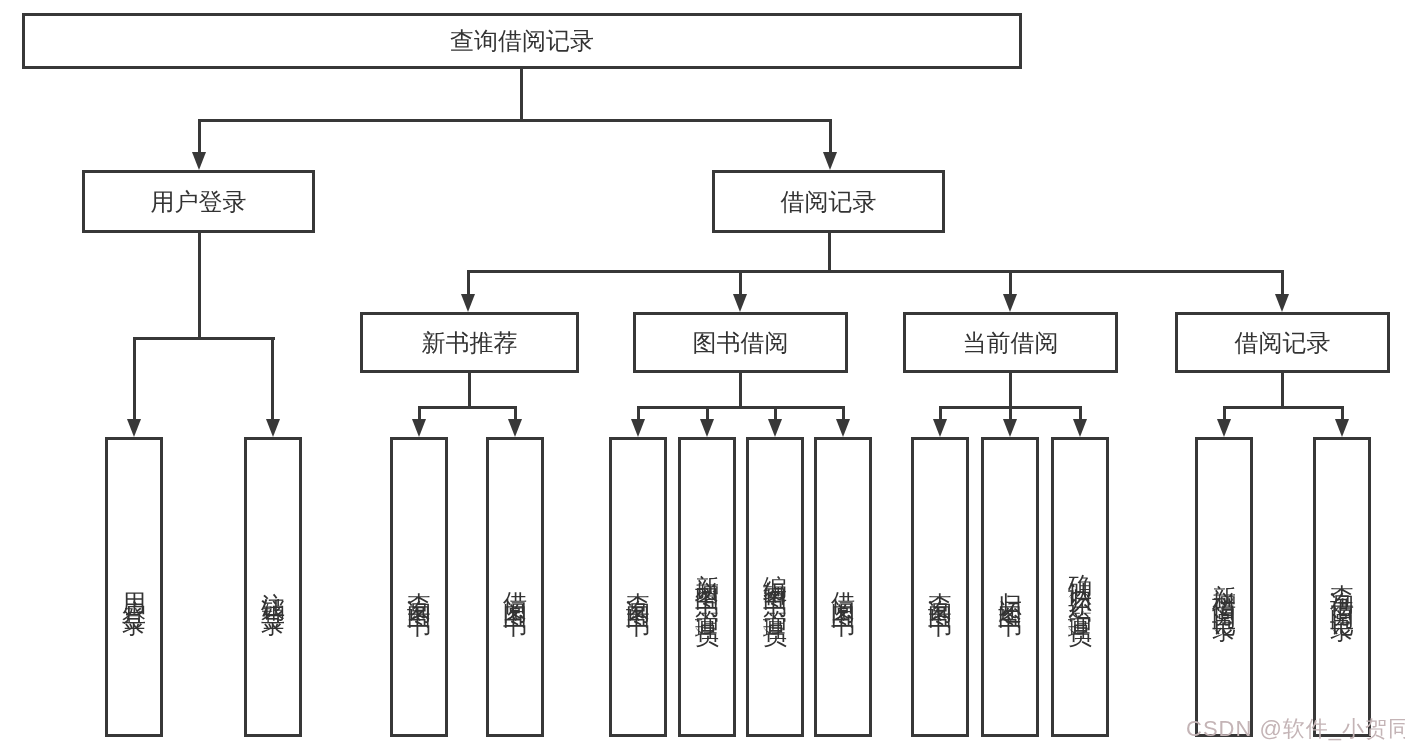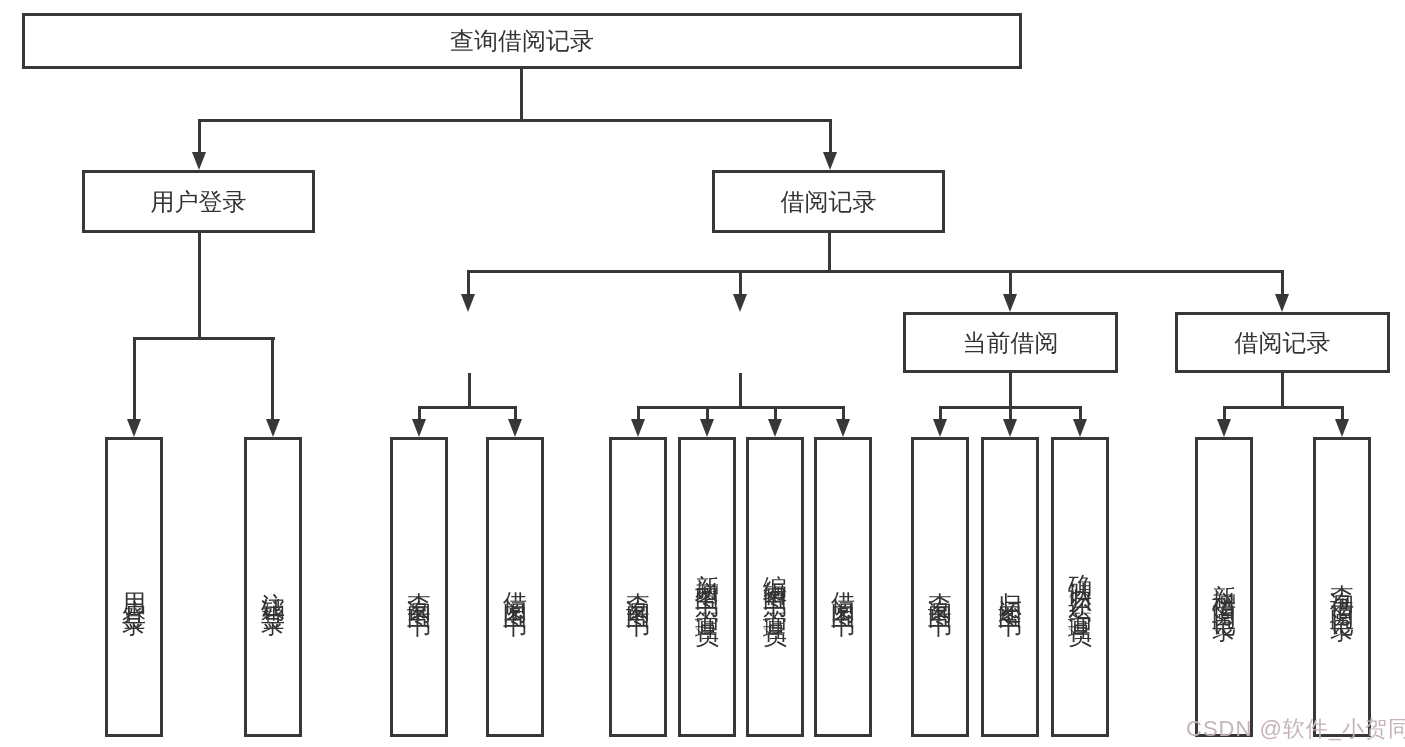--- a/index.html
+++ b/index.html
@@ -31,20 +31,22 @@
 </head>
 <body>
 
 <div class="canvas">
 
   <div class="box" style="left:22px;top:13px;width:1000px;height:56px;">查询借阅记录</div>
 
   <div class="box" style="left:82px;top:170px;width:233px;height:63px;">用户登录</div>
   <div class="box" style="left:712px;top:170px;width:233px;height:63px;">借阅记录</div>
 
+  <div class="box" style="left:360px;top:312px;width:219px;height:61px;">新书推荐</div>
+  <div class="box" style="left:633px;top:312px;width:215px;height:61px;">图书借阅</div>
   <div class="box" style="left:903px;top:312px;width:215px;height:61px;">当前借阅</div>
   <div class="box" style="left:1175px;top:312px;width:215px;height:61px;">借阅记录</div>
 
   <div class="box vbox" style="left:105px;top:437px;width:58px;height:300px;">用户登录</div>
   <div class="box vbox" style="left:244px;top:437px;width:58px;height:300px;">注销登录</div>
 
   <div class="box vbox" style="left:390px;top:437px;width:58px;height:300px;">查询图书</div>
   <div class="box vbox" style="left:486px;top:437px;width:58px;height:300px;">借阅图书</div>
 
   <div class="box vbox" style="left:609px;top:437px;width:58px;height:300px;">查询图书</div>

